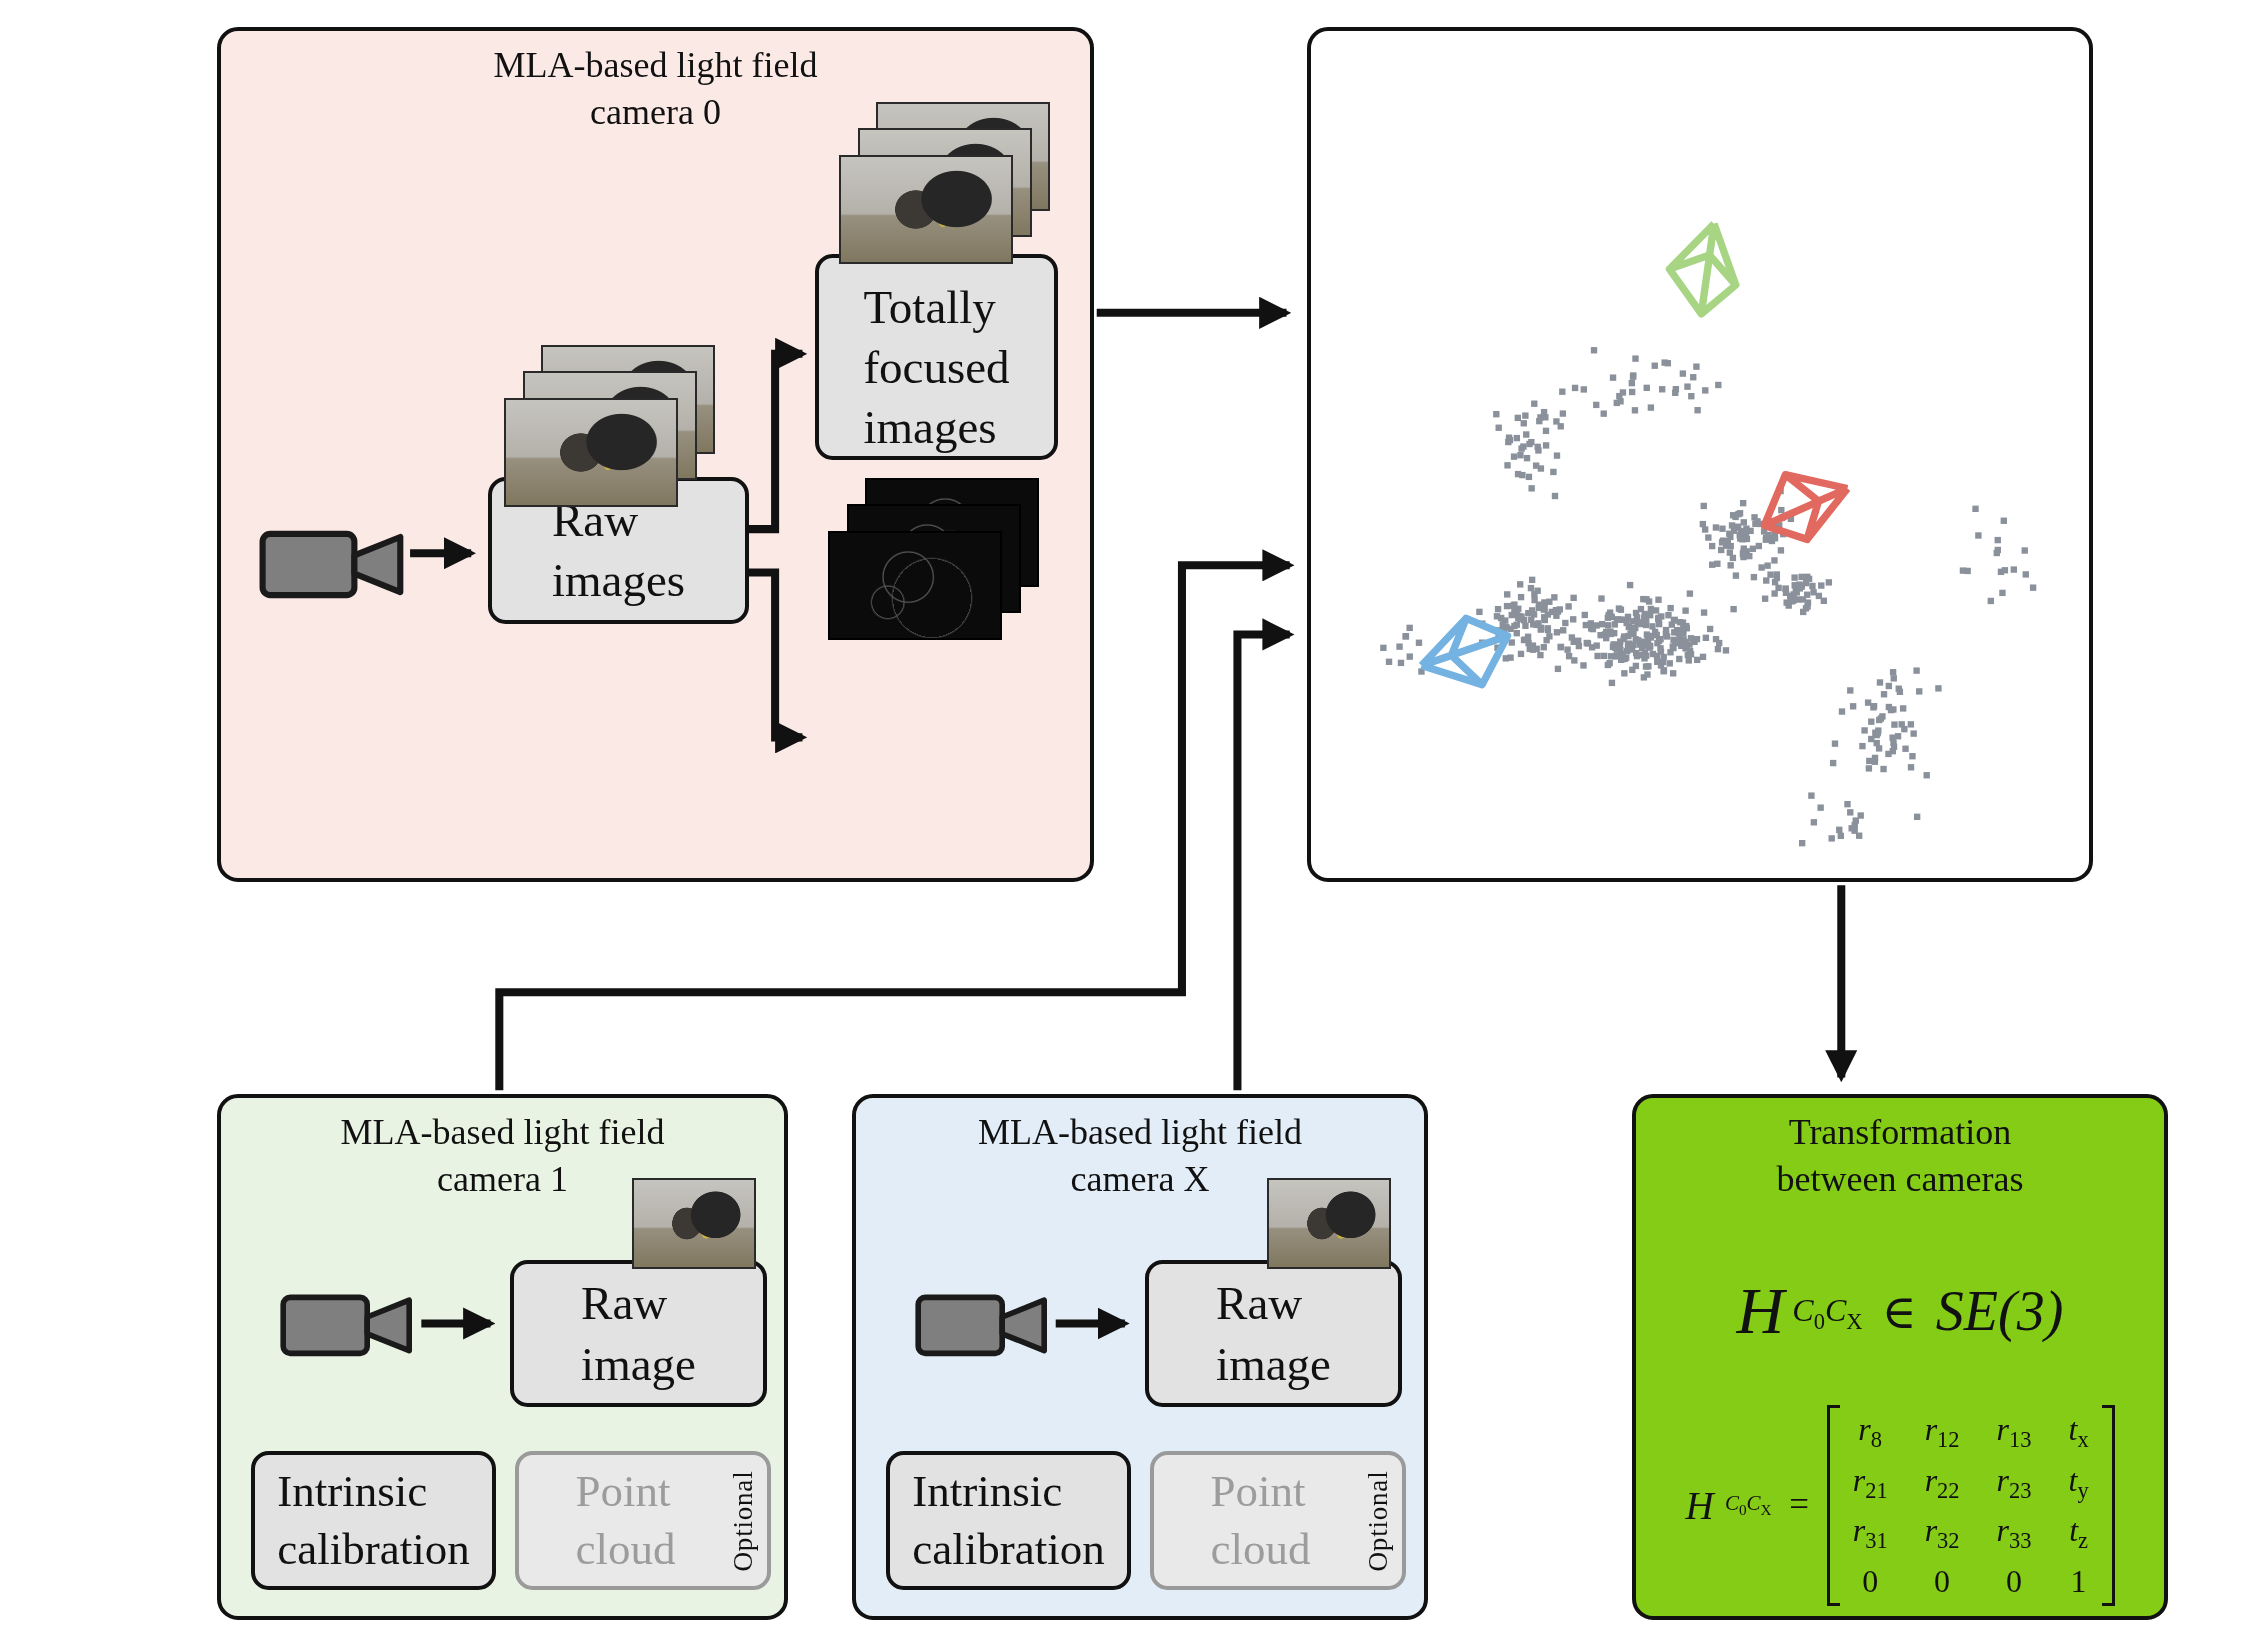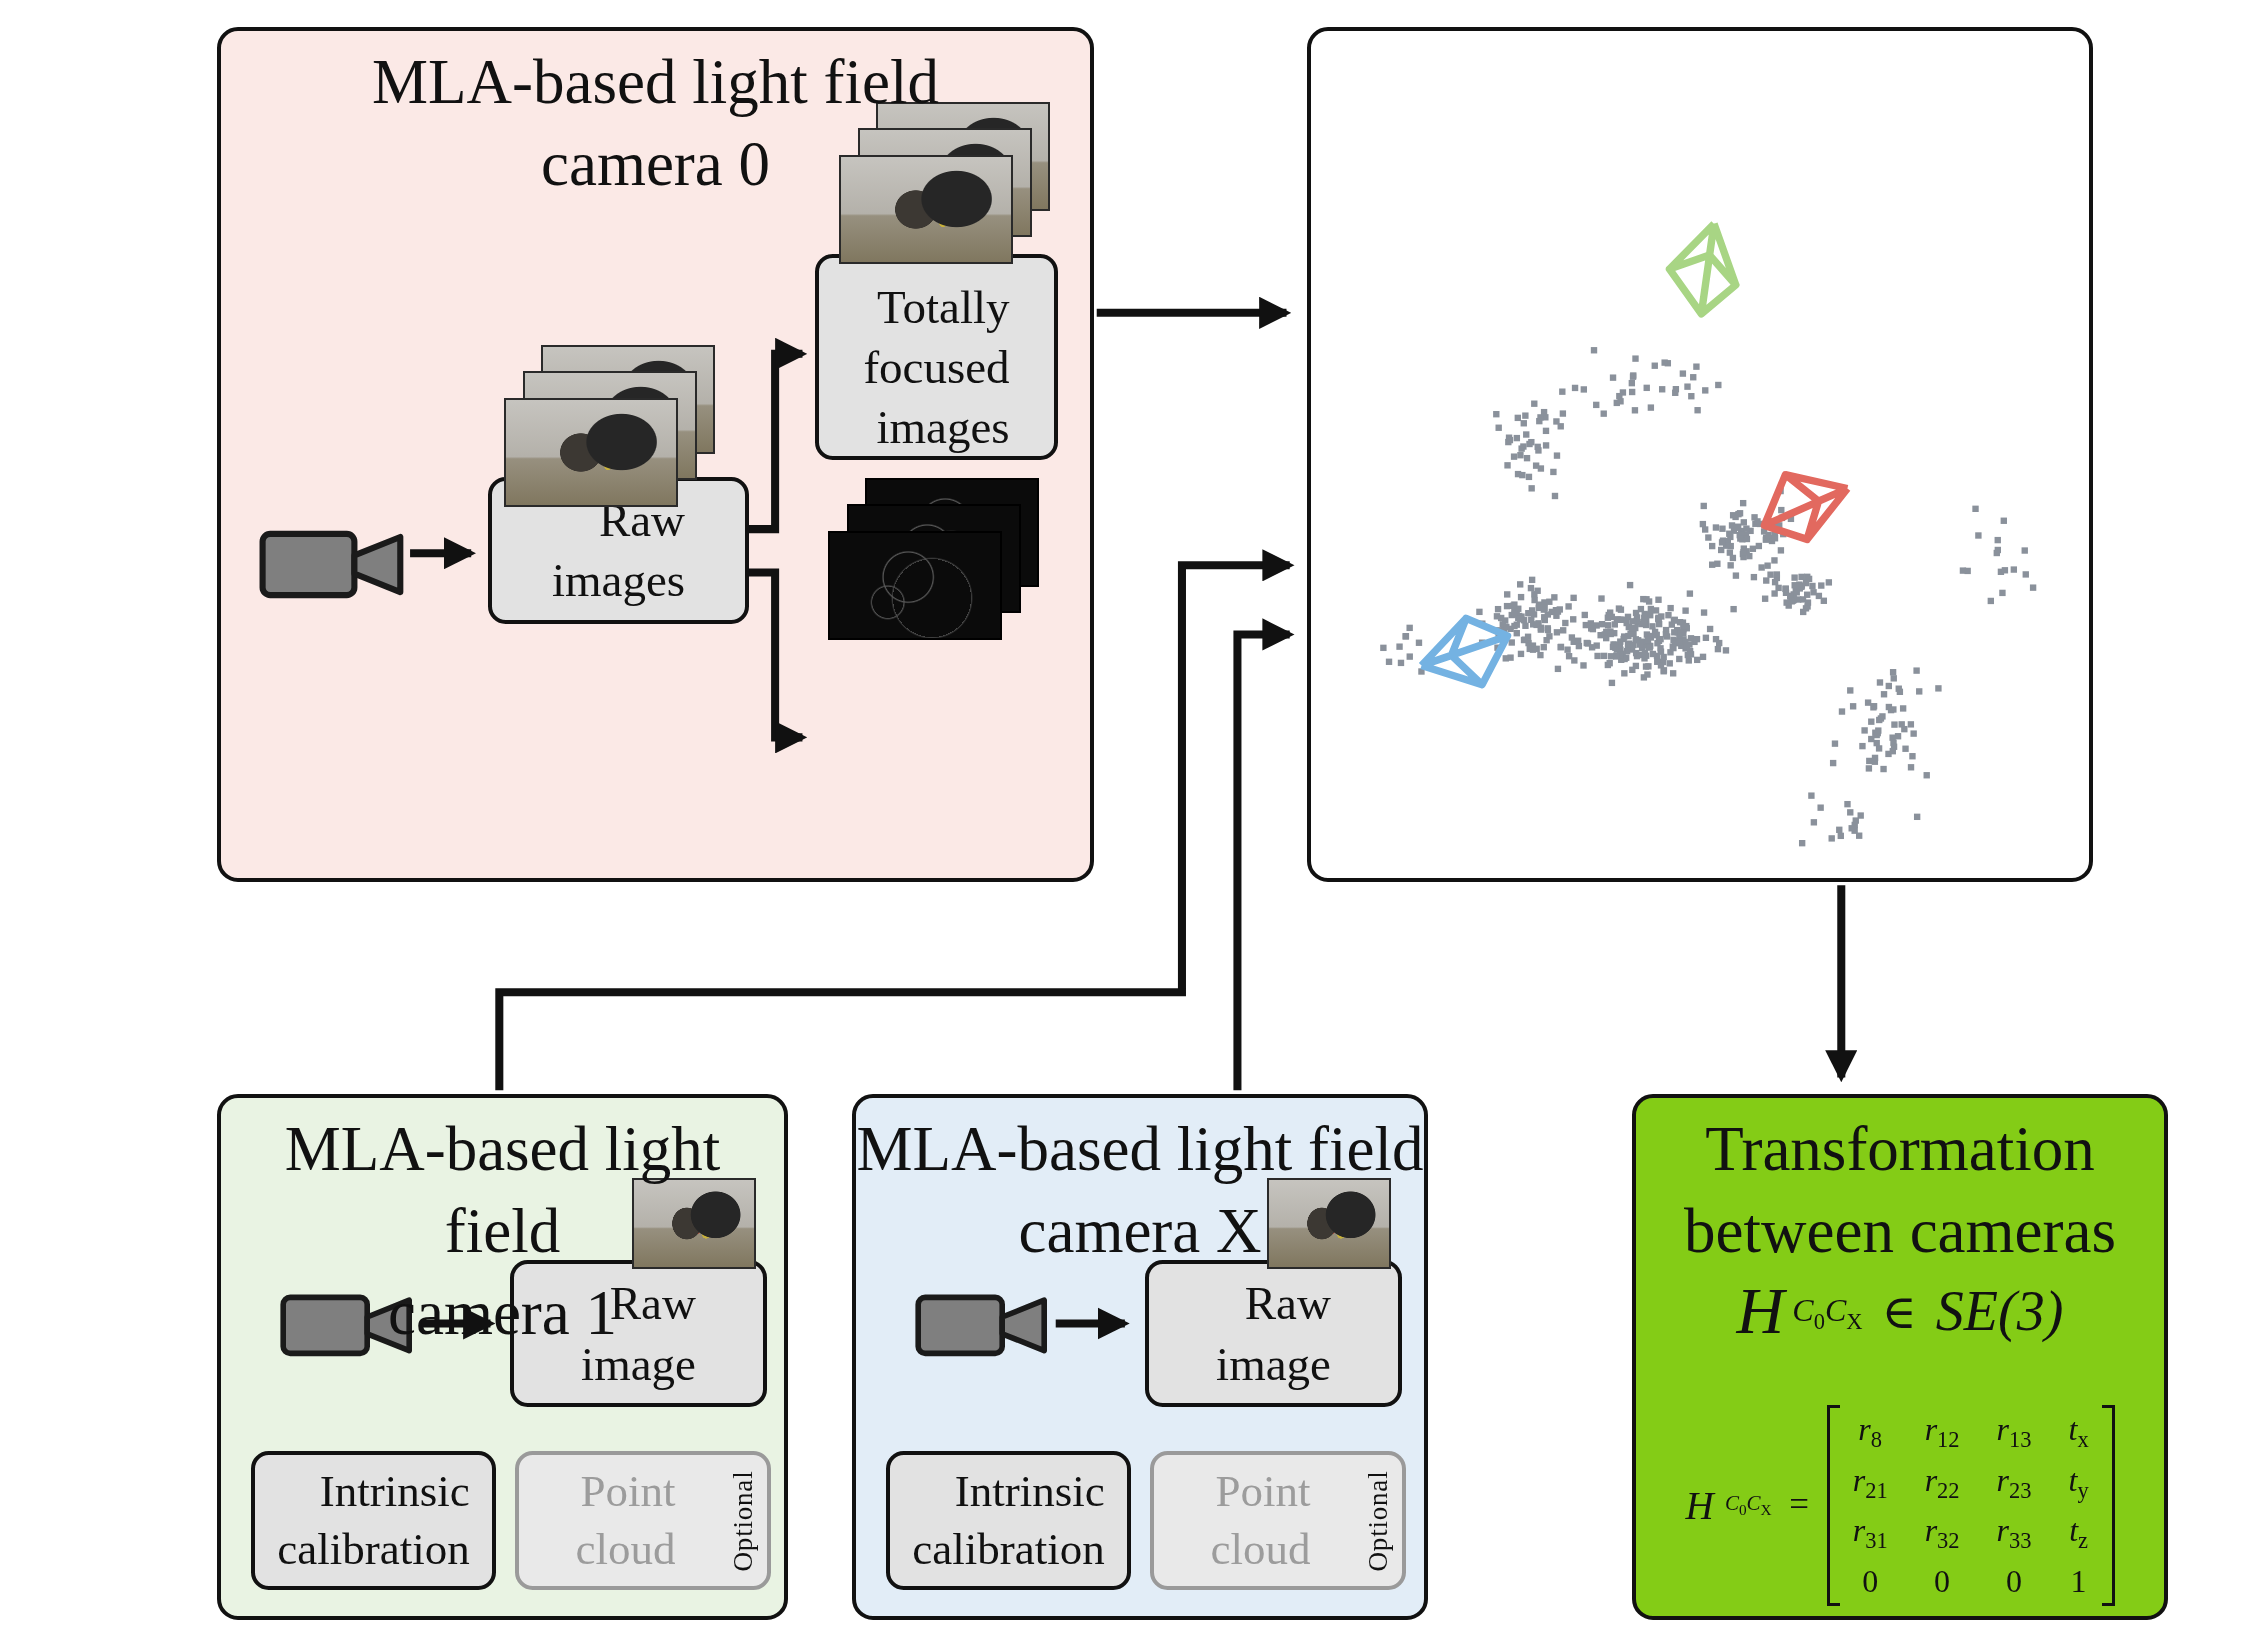--- a/index.html
+++ b/index.html
@@ -9,25 +9,25 @@
 
   
   .panel{position:absolute;border:4px solid #111;border-radius:21px;z-index:1}
   .panel-camera0{left:217px;top:26.5px;width:877px;height:855px;background:#fbe9e6}
   .panel-registration{left:1307px;top:26.5px;width:786px;height:855px;background:#ffffff;overflow:hidden}
   .panel-camera1{left:217px;top:1094px;width:571px;height:526px;background:#e9f3e3}
   .panel-cameraX{left:852px;top:1094px;width:576px;height:526px;background:#e2edf7}
   .panel-transform{left:1632px;top:1094px;width:536px;height:526px;background:#84cc16}
 
   .panel-title{position:absolute;top:11.3px;left:0;width:100%;text-align:center;
-    font-size:63px;line-height:1.3;white-space:pre-line;z-index:6}
+    font-size:36px;line-height:1.3;white-space:pre-line;z-index:6}
 
   
   .gbox{position:absolute;background:#e2e2e2;border:4px solid #111;border-radius:17.7px;
-    display:flex;align-items:center;justify-content:center;text-align:right;
+    display:flex;align-items:center;justify-content:center;text-align:left;
     font-size:47px;line-height:1.28;white-space:pre-line;z-index:2}
   .gbox-raw0{left:267px;top:446px;width:261px;height:147px}
   .gbox-focused{left:594px;top:223px;width:243px;height:206px;padding-top:21px}
   .gbox-depth{left:594px;top:597px;width:243px;height:228px;padding-top:16px}
   .gbox-rawimg{left:289px;top:162px;width:257px;height:147px}
   .gbox-intrinsic{left:30px;top:353px;width:245px;height:139px;font-size:45px}
   .gbox-optional{left:294px;top:353px;width:256px;height:139px;font-size:45px;
     background:#e9e9e9;border-color:#9a9a9a;color:#9c9c9c;padding-right:35px}
   .optional-tag{position:absolute;right:6.4px;top:50%;transform:translateY(-50%) rotate(180deg);
     writing-mode:vertical-rl;font-size:27px;color:#111;letter-spacing:0.8px}

